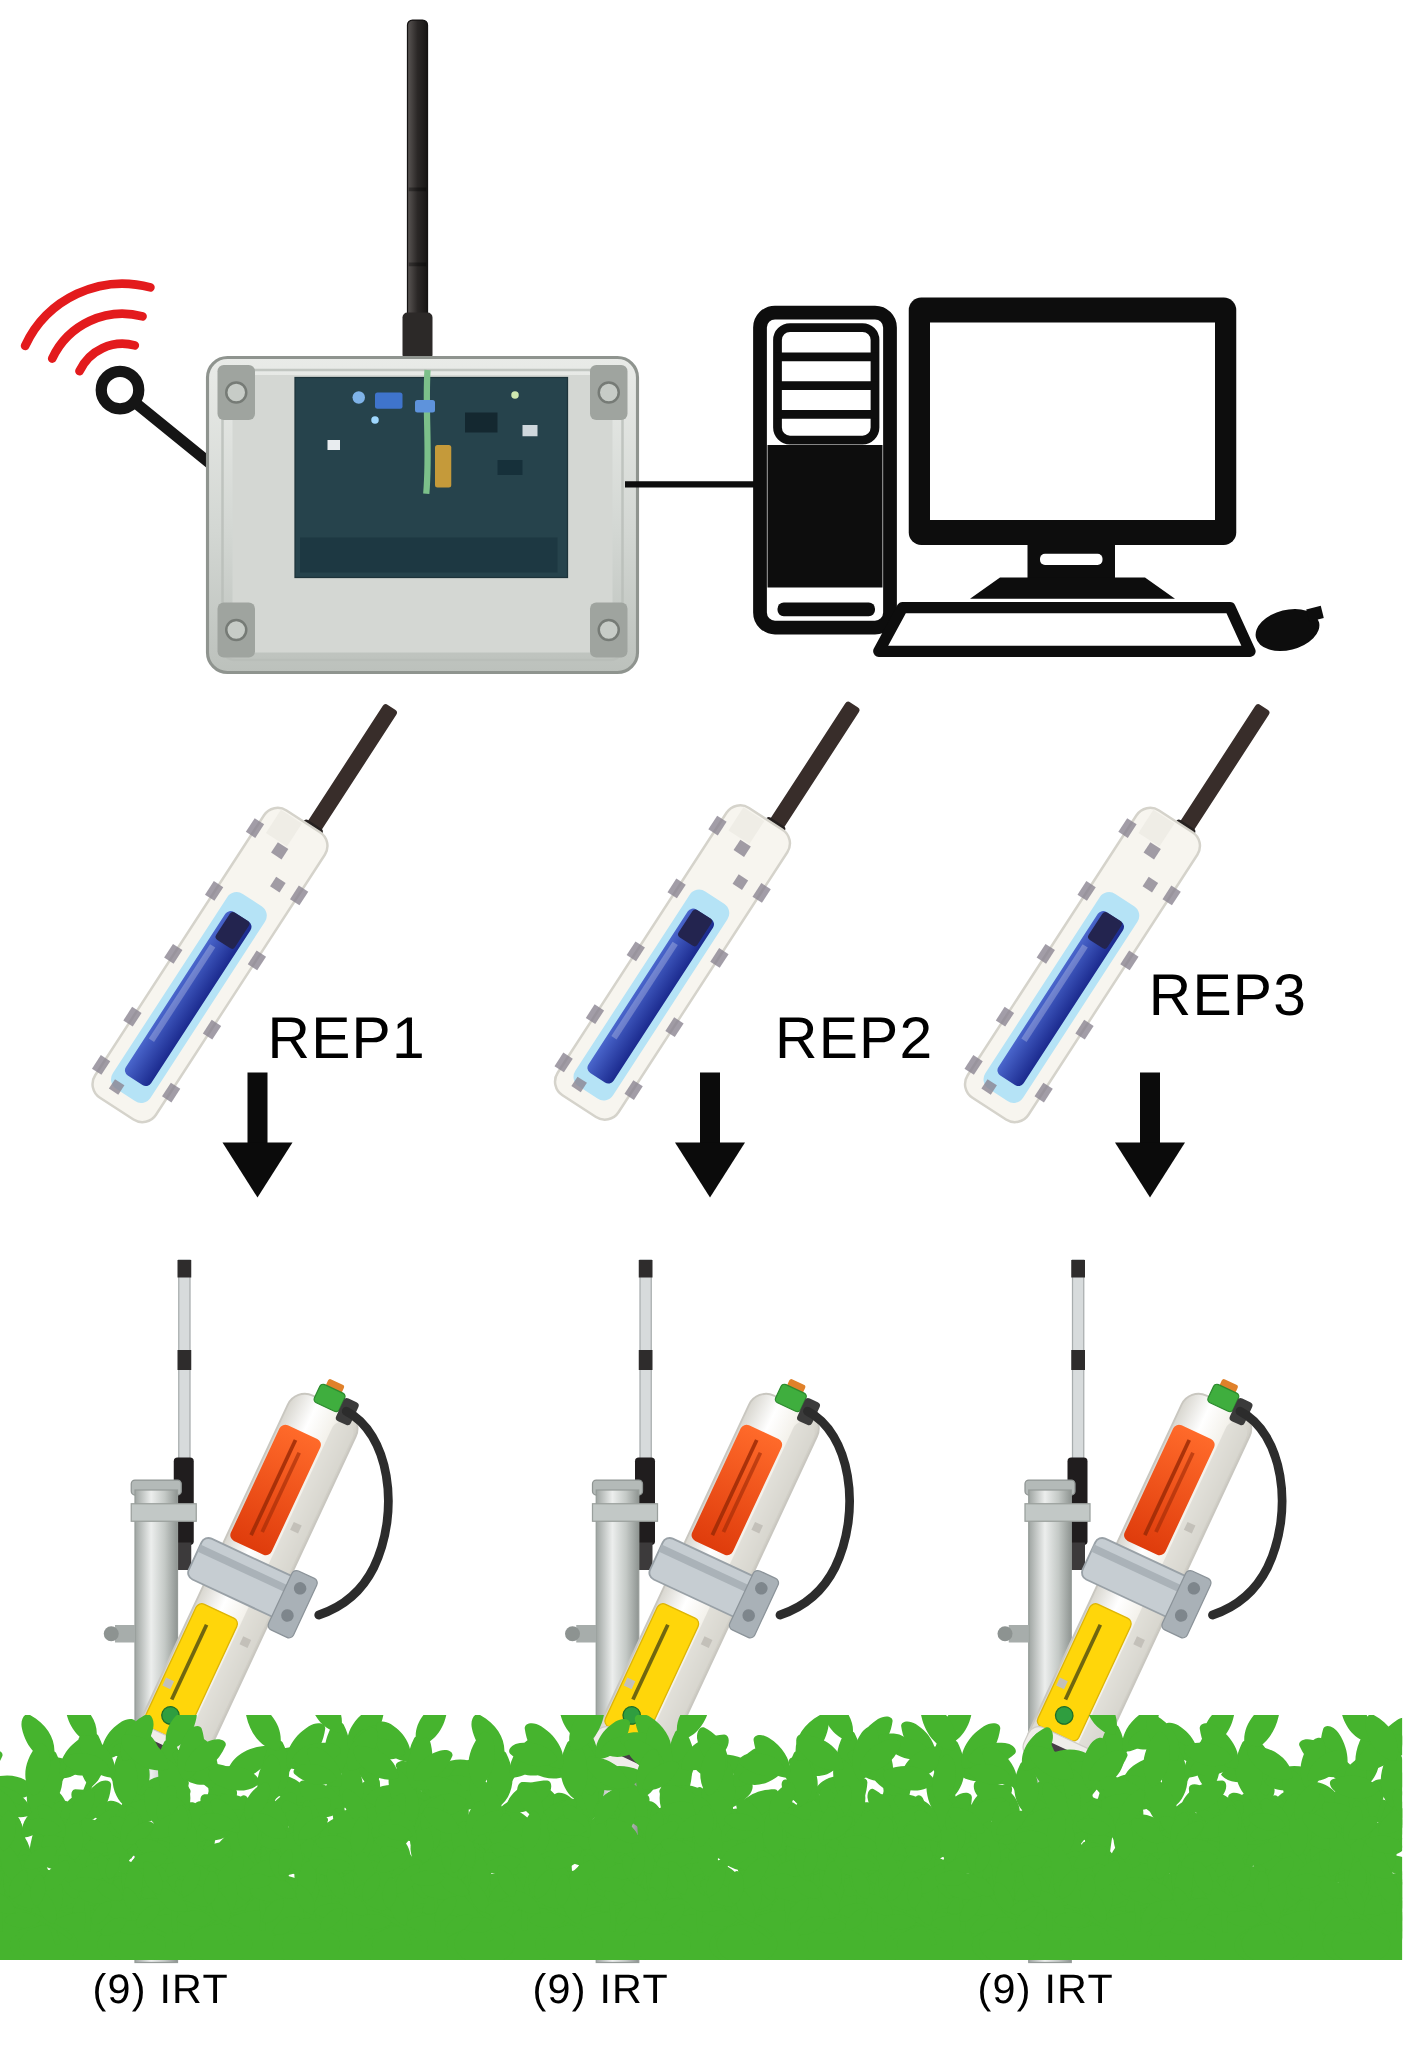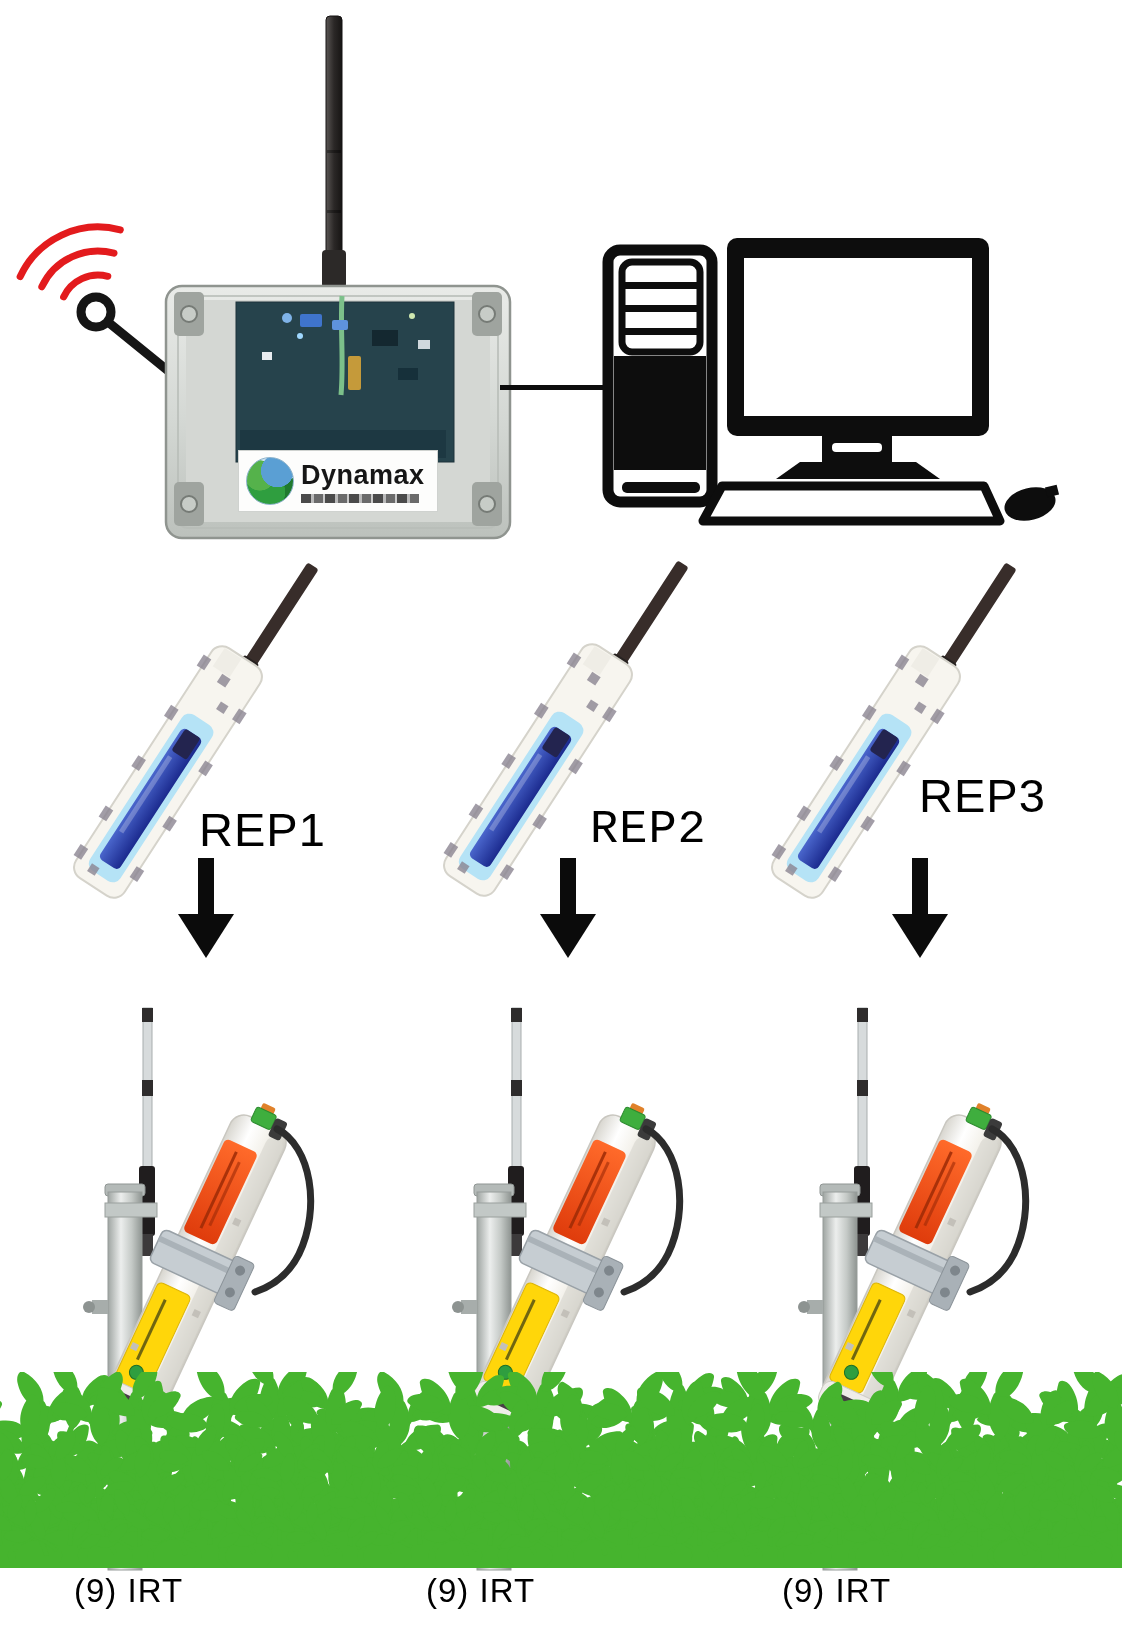--- a/index.html
+++ b/index.html
@@ -287,29 +287,22 @@
     <use href="#bush" transform="translate(700,1566) scale(1.3)"></use>
     <use href="#bush" transform="translate(770,1566) scale(-1.25,1.25)"></use>
     <use href="#bush" transform="translate(840,1566) scale(1.35)"></use>
     <use href="#bush" transform="translate(910,1566) scale(-1.3,1.3)"></use>
     <use href="#bush" transform="translate(980,1566) scale(1.25)"></use>
     <use href="#bush" transform="translate(1050,1566) scale(-1.35,1.35)"></use>
     <use href="#bush" transform="translate(1120,1566) scale(1.3)"></use>
   </g>
 </svg>
 
-<div class="brand-plate">
-  <div class="brand-logo"></div>
-  <div class="brand-col">
-    <div class="brand-name">Dynamax</div>
-    <div class="brand-tagline"></div>
-  </div>
-</div>
-
-<div class="lbl rep-lbl" style="left:199px;top:806px;">REP1</div>
-<div class="lbl rep-lbl" style="left:590px;top:806px;font-family:Liberation Mono, monospace;">REP2</div>
+
+<div class="lbl rep-lbl" style="left:214px;top:806px;">REP1</div>
+<div class="lbl rep-lbl" style="left:620px;top:806px;">REP2</div>
 <div class="lbl rep-lbl" style="left:919px;top:772px;">REP3</div>
 
 <div class="lbl irt-lbl" style="left:74px;top:1574px;">(9) IRT</div>
 <div class="lbl irt-lbl" style="left:426px;top:1574px;">(9) IRT</div>
 <div class="lbl irt-lbl" style="left:782px;top:1574px;">(9) IRT</div>
 
 </div>
 
 </body></html>

